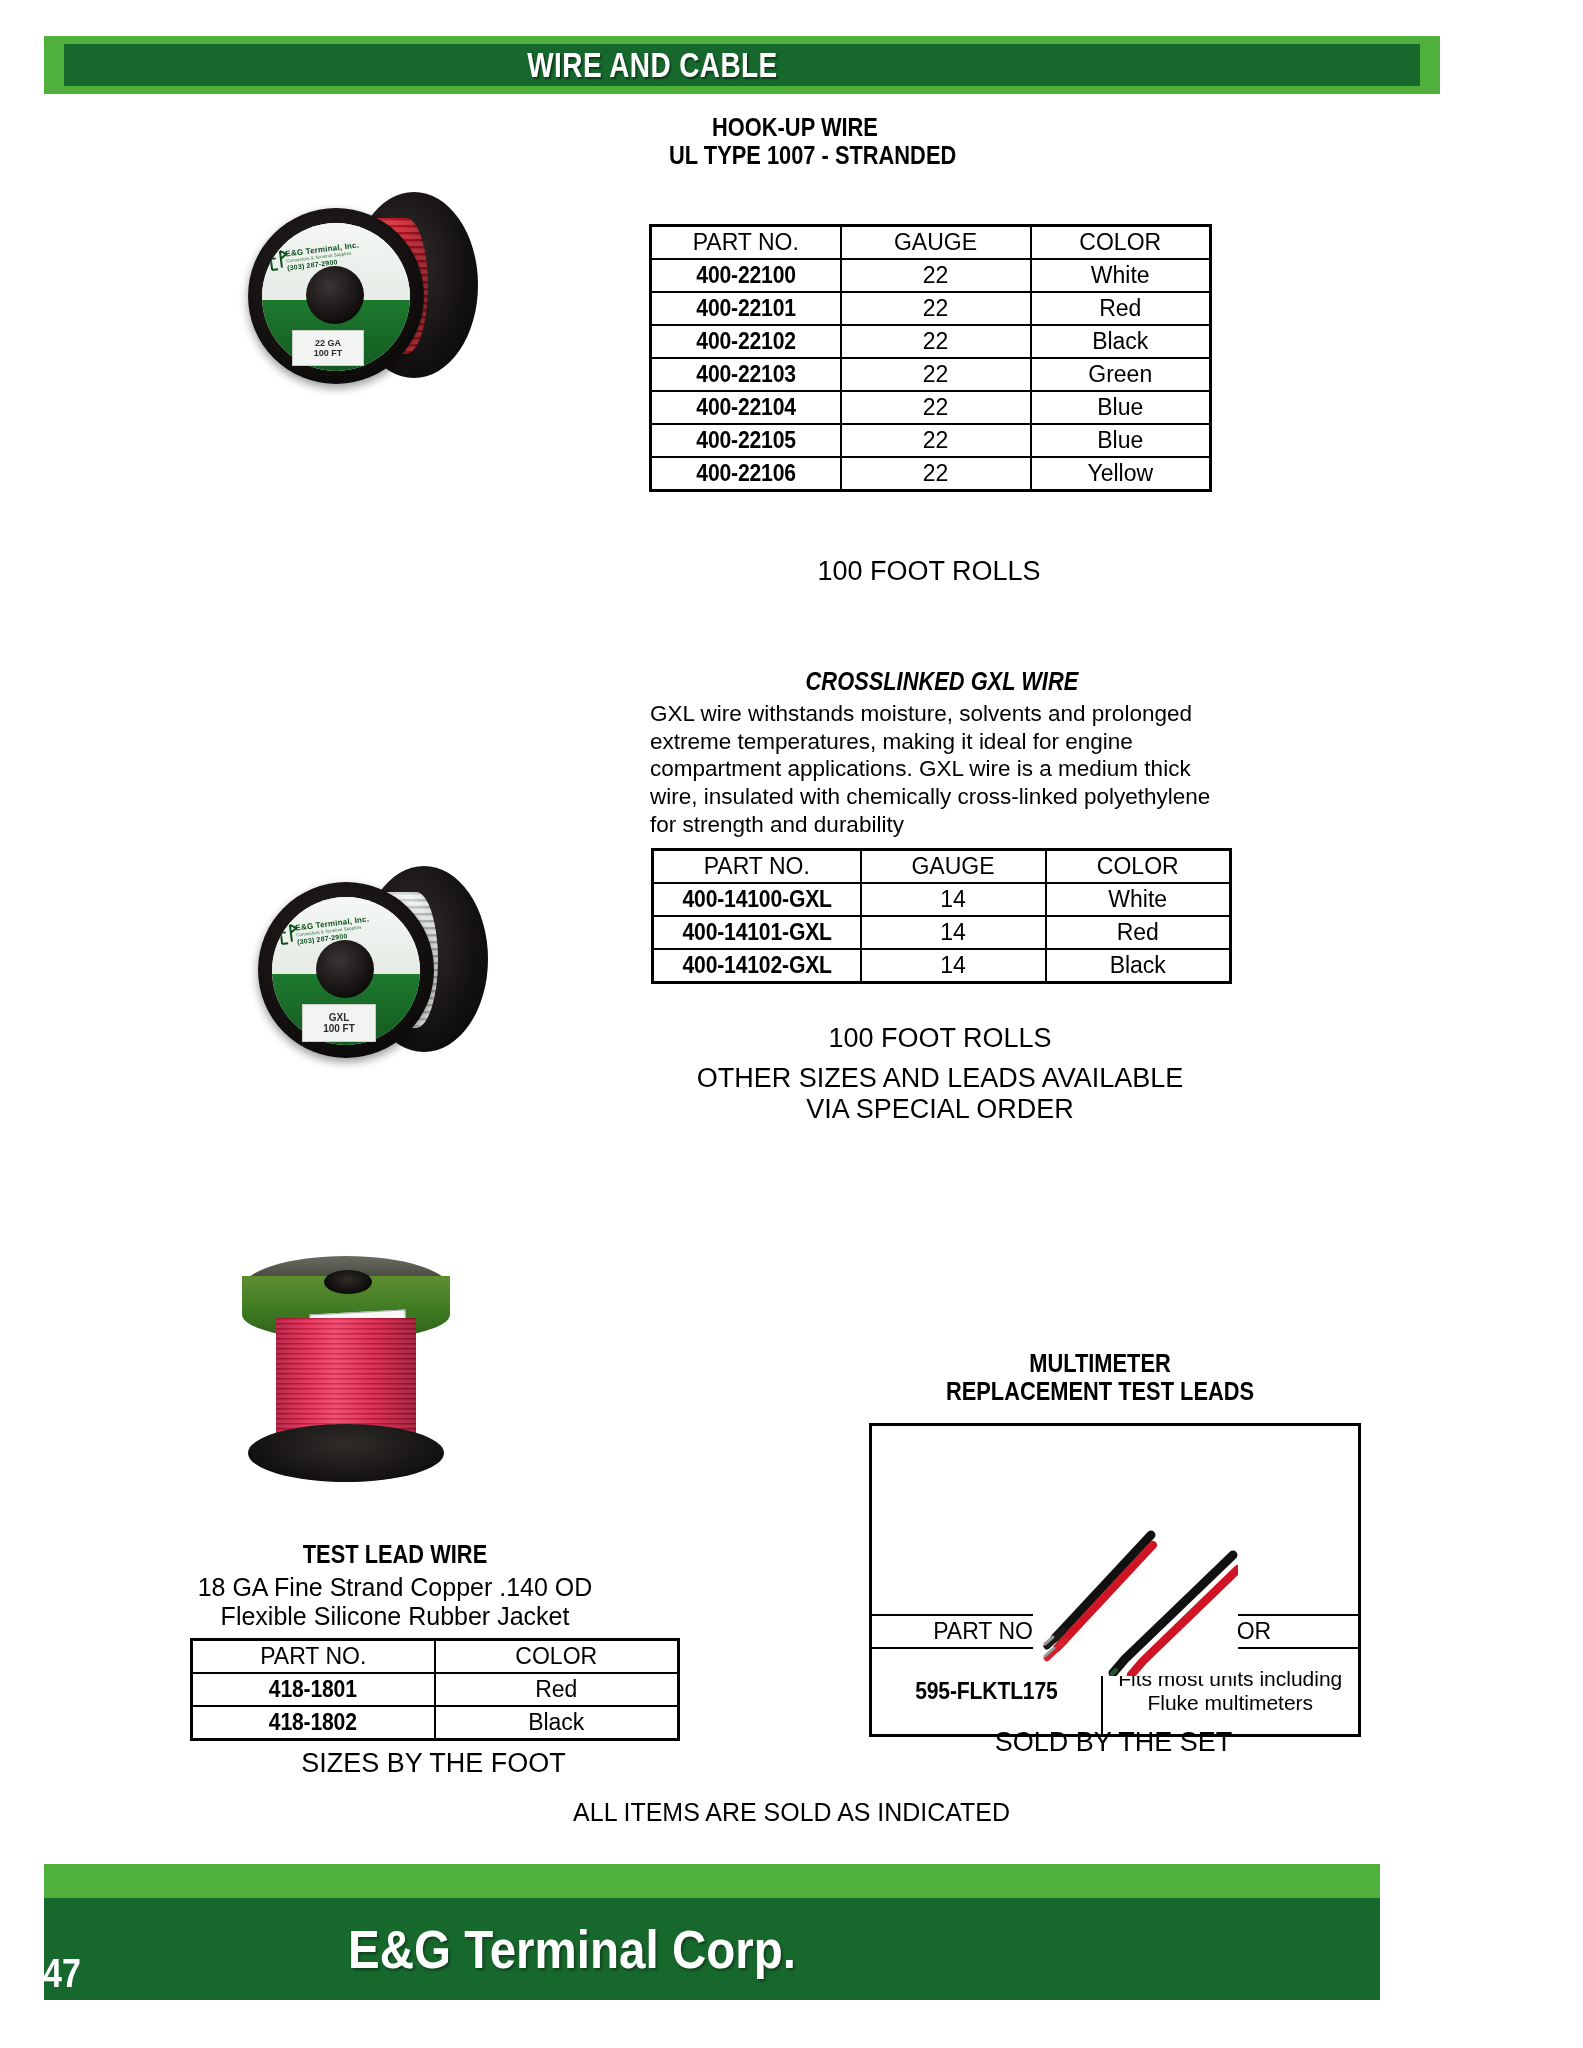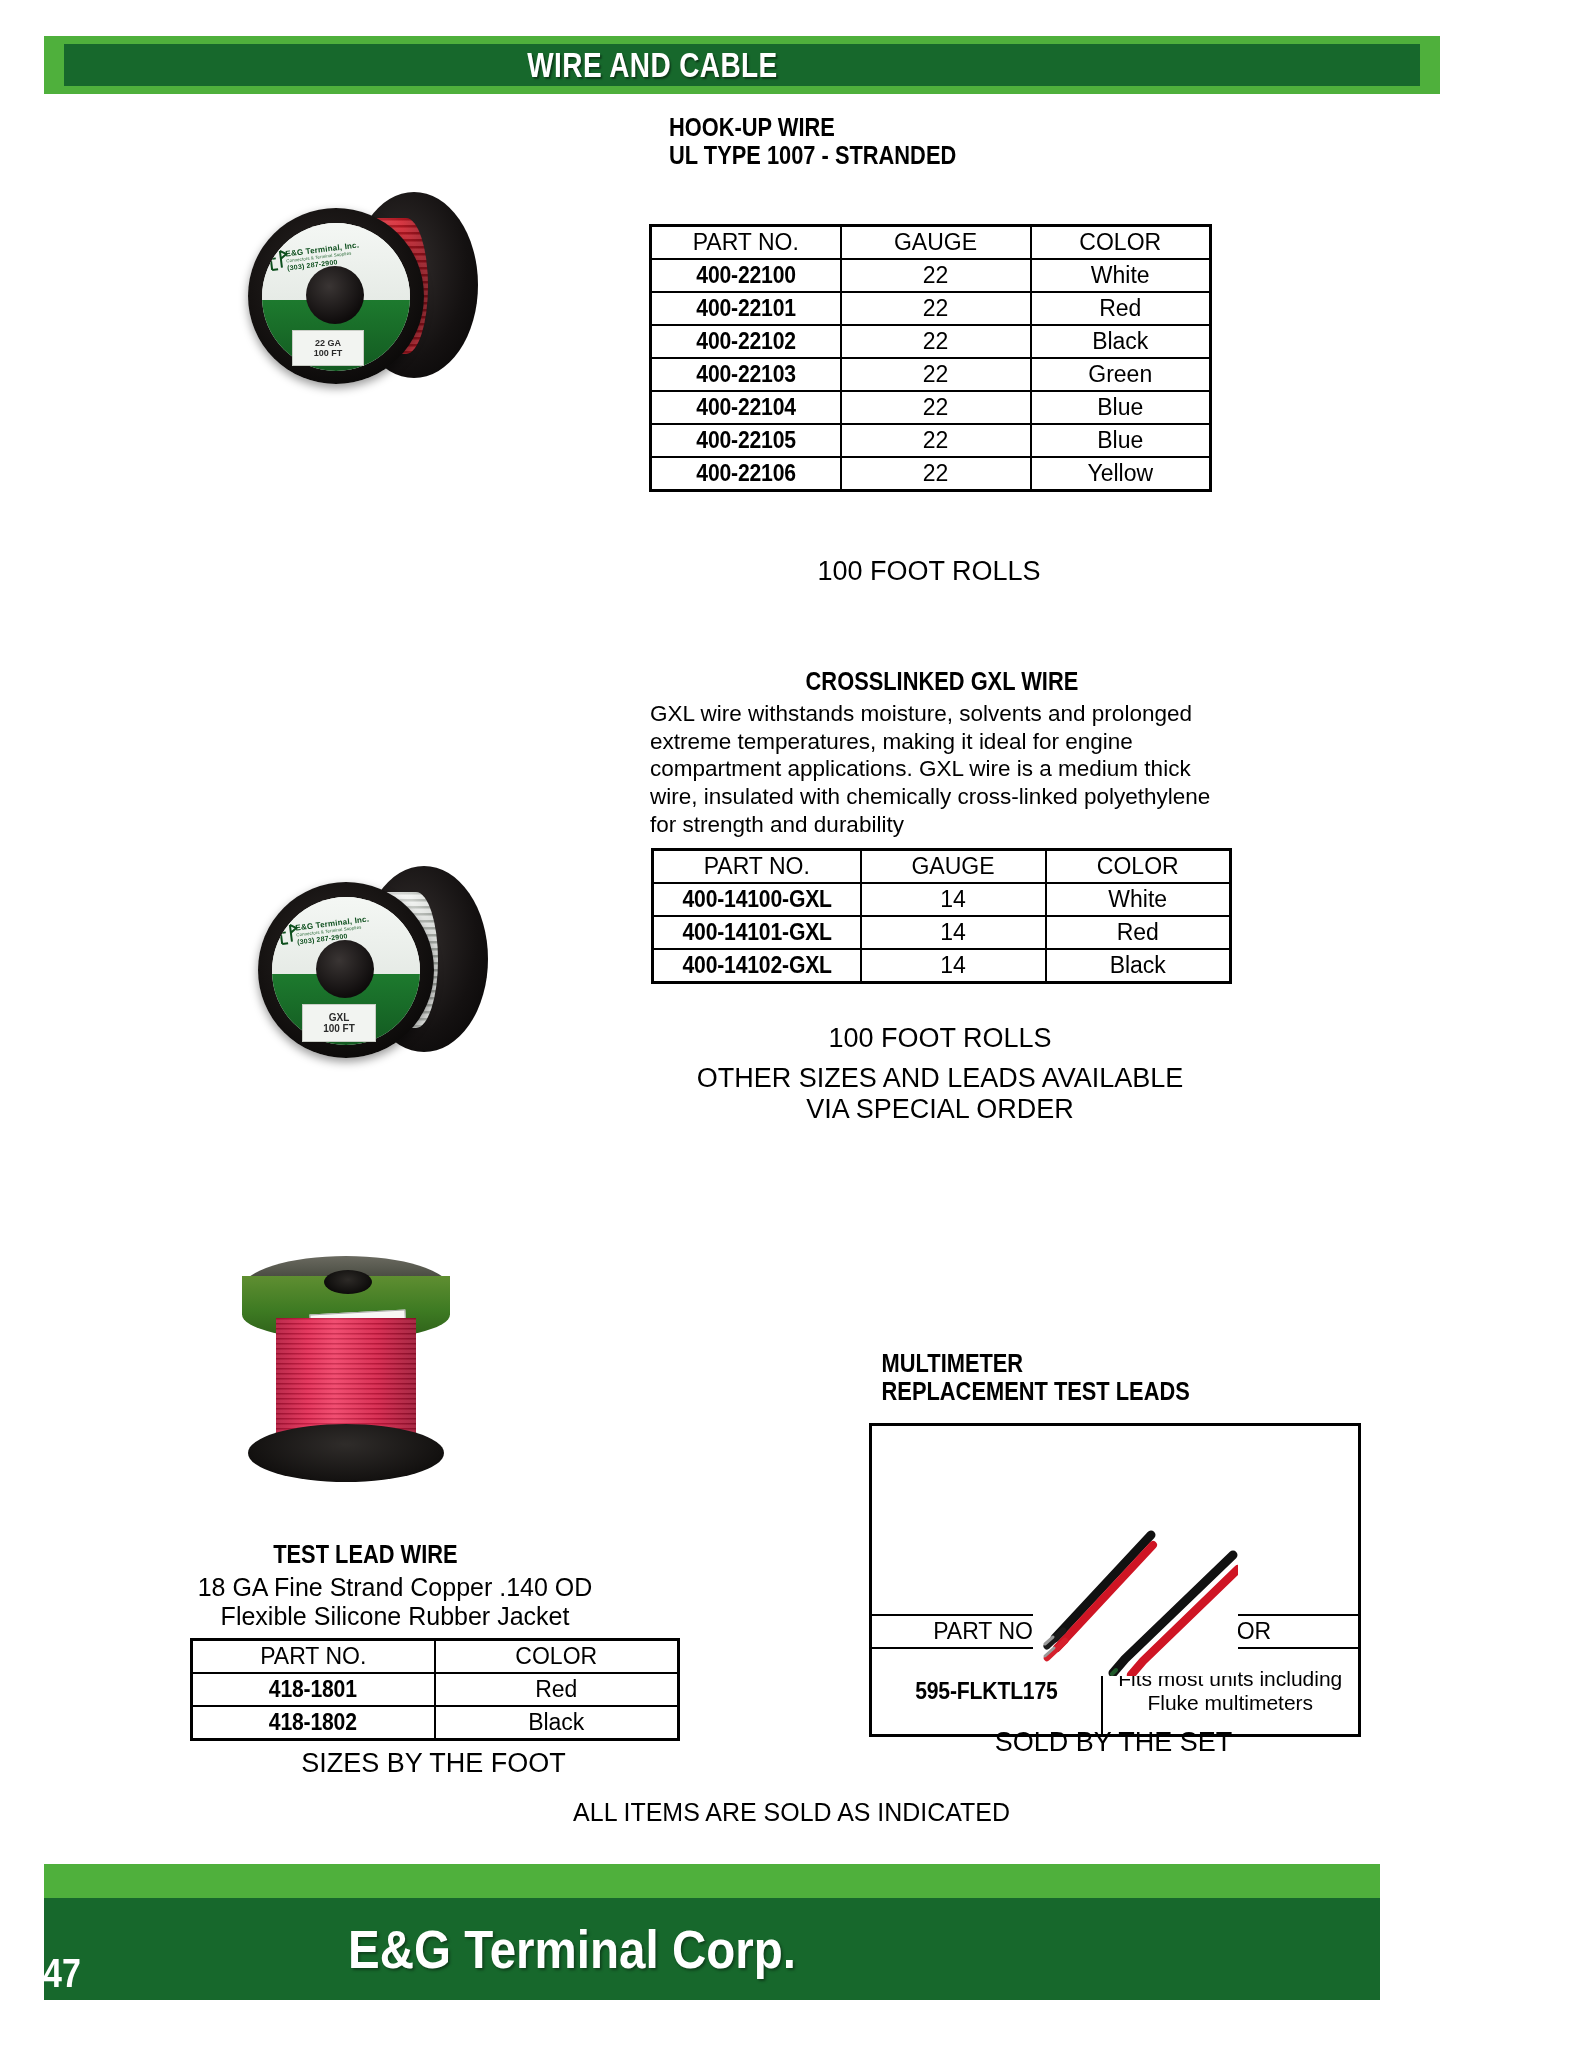--- a/index.html
+++ b/index.html
@@ -38,20 +38,21 @@
     white-space:nowrap;
     text-shadow:2px 2px 2px rgba(0,0,0,.45);
     position:relative;
     left:-90px;
   }
 
   
   .hdg {
     font-family:"Liberation Sans Narrow","Liberation Sans", sans-serif;
     font-weight:bold;
+    text-align:center;
     line-height:1.06;
     letter-spacing:0px;
     white-space:nowrap;
   }
   .hdg span { display:block; transform:scaleX(0.84); transform-origin:center; }
 
   .plain {
     font-family:"Liberation Sans", sans-serif;
     text-align:center;
     line-height:1.14;
@@ -92,21 +93,21 @@
 
   
   #hookup-heading { position:absolute; left:645px; top:114px; width:300px; font-size:26px; }
   #hookup-table  { position:absolute; left:649px; top:224px; width:560px; }
   #hookup-table col.c1 { width:190px; }
   #hookup-table col.c2 { width:190px; }
   #hookup-table col.c3 { width:180px; }
   #hookup-rolls  { position:absolute; left:649px; top:556px; width:560px; font-size:27px; }
 
   
-  #gxl-heading { position:absolute; left:780px; top:668px; width:320px; font-size:26px; }
+  #gxl-heading { position:absolute; left:780px; top:668px; width:320px; font-size:26px;font-style:italic; }
   #gxl-desc {
     position:absolute; left:650px; top:700px; width:570px;
     font-family:"Liberation Sans", sans-serif;
     font-size:22.5px; line-height:1.23; text-align:left;
   }
   #gxl-table { position:absolute; left:651px; top:848px; width:578px; }
   #gxl-table col.c1 { width:208px; }
   #gxl-table col.c2 { width:185px; }
   #gxl-table col.c3 { width:185px; }
   #gxl-rolls { position:absolute; left:651px; top:1023px; width:578px; font-size:27px; }

